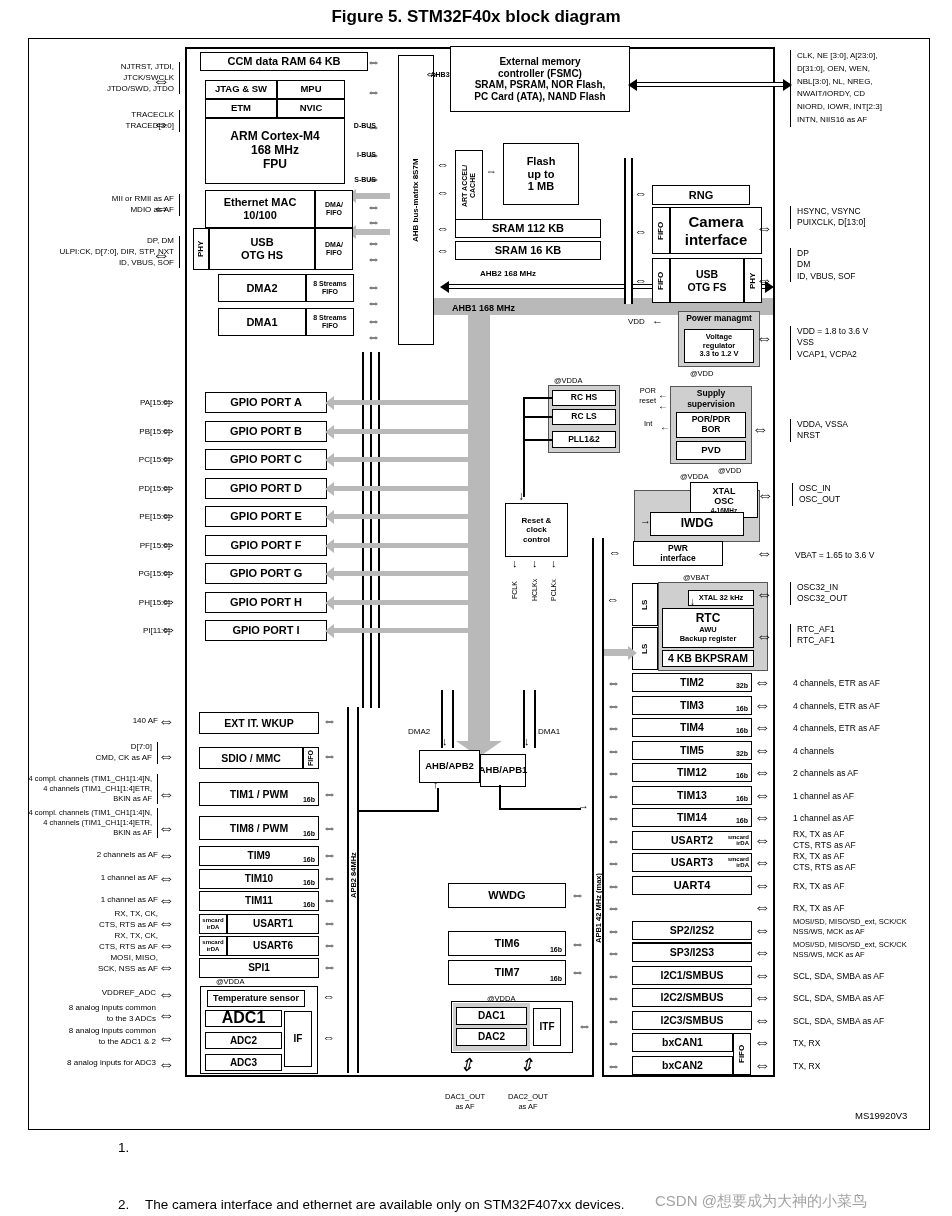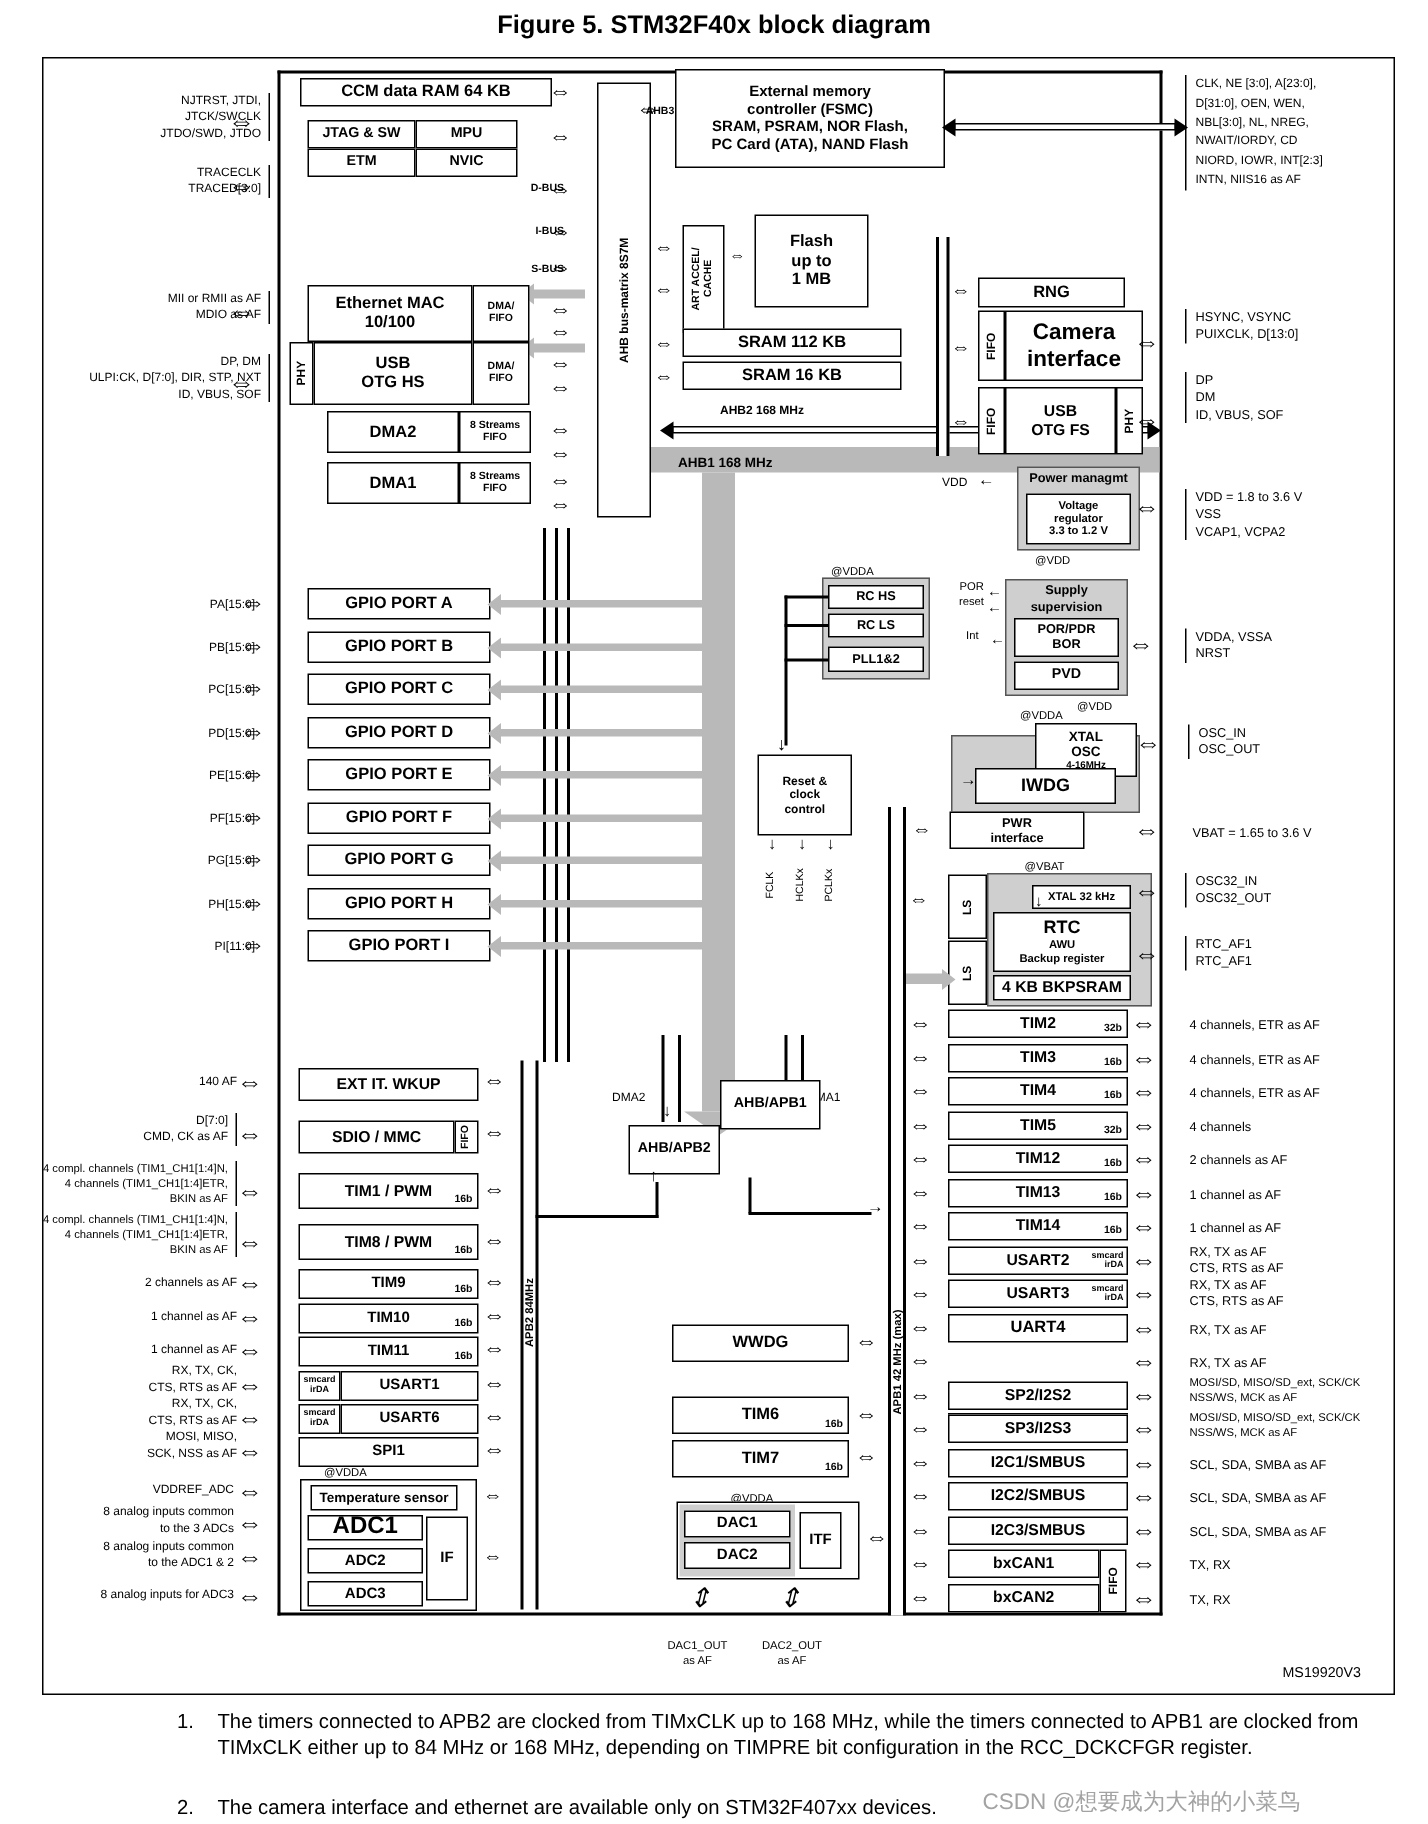--- a/index.html
+++ b/index.html
@@ -61,20 +61,23 @@
   <div class="gbar" style="left:468px;top:315px;width:22px;height:426px"></div>
   <div class="gtipDown" style="left:456px;top:741px"></div>
   <div class="gbar tipL" style="left:356px;top:193px;width:34px;height:6px"></div>
   <div class="gbar tipL" style="left:356px;top:229px;width:34px;height:6px"></div>
 
   <div class="b" style="left:200px;top:52px;width:168px;height:19px">CCM data RAM 64 KB</div>
   <div class="b" style="left:205px;top:80px;width:72px;height:19px;font-size:9.5px">JTAG &amp; SW</div>
   <div class="b" style="left:277px;top:80px;width:68px;height:19px;font-size:9.5px">MPU</div>
   <div class="b" style="left:205px;top:99px;width:72px;height:19px;font-size:9.5px">ETM</div>
   <div class="b" style="left:277px;top:99px;width:68px;height:19px;font-size:9.5px">NVIC</div>
+  <div class="b" style="left:205px;top:118px;width:140px;height:66px;font-size:12px">ARM Cortex-M4
+168 MHz
+FPU</div>
   <div class="t tr" style="left:342px;top:121px;width:34px;font-size:7px;font-weight:bold">D-BUS</div>
   <div class="t tr" style="left:342px;top:150px;width:34px;font-size:7px;font-weight:bold">I-BUS</div>
   <div class="t tr" style="left:342px;top:175px;width:34px;font-size:7px;font-weight:bold">S-BUS</div>
   <div class="b" style="left:205px;top:190px;width:110px;height:38px">Ethernet MAC
 10/100</div>
   <div class="b" style="left:315px;top:190px;width:38px;height:38px;font-size:7px">DMA/
 FIFO</div>
   <div class="b vcell" style="left:193px;top:228px;width:16px;height:42px">PHY</div>
   <div class="b" style="left:209px;top:228px;width:106px;height:42px">USB
 OTG HS</div>
@@ -230,21 +233,21 @@
 
   <div class="t" style="left:408px;top:727px;font-size:8px">DMA2</div>
   <div class="t" style="left:538px;top:727px;font-size:8px">DMA1</div>
   <div class="ln" style="left:441px;top:690px;width:2px;height:58px"></div>
   <div class="ln" style="left:452px;top:690px;width:2px;height:58px"></div>
   <div class="ln" style="left:523px;top:690px;width:2px;height:58px"></div>
   <div class="ln" style="left:534px;top:690px;width:2px;height:58px"></div>
   <i class="ar" style="left:442px;top:736px;font-size:11px">↓</i>
   <i class="ar" style="left:524px;top:736px;font-size:11px">↓</i>
   <div class="b" style="left:419px;top:750px;width:61px;height:33px;font-size:9.5px">AHB/APB2</div>
-  <div class="b" style="left:480px;top:720px;width:67px;height:33px;font-size:9.5px">AHB/APB1</div>
+  <div class="b" style="left:480px;top:754px;width:46px;height:33px;font-size:9.5px">AHB/APB1</div>
   <div class="ln" style="left:357px;top:810px;width:82px;height:2px"></div>
   <div class="ln" style="left:437px;top:788px;width:2px;height:24px"></div>
   <i class="ar" style="left:433px;top:779px;font-size:11px">↑</i>
   <div class="ln" style="left:499px;top:785px;width:2px;height:24px"></div>
   <div class="ln" style="left:499px;top:808px;width:82px;height:2px"></div>
   <i class="ar" style="left:578px;top:800px;font-size:11px">→</i>
 
   <div class="t tr brR" style="left:60px;top:62px;width:120px;font-size:8px">NJTRST, JTDI,
 JTCK/SWCLK
 JTDO/SWD, JTDO</div>
@@ -564,18 +567,17 @@
   <div class="t brL" style="left:792px;top:483px">OSC_IN
 OSC_OUT</div>
   <div class="t" style="left:795px;top:550px">VBAT = 1.65 to 3.6 V</div>
   <div class="t brL" style="left:790px;top:582px">OSC32_IN
 OSC32_OUT</div>
   <div class="t brL" style="left:790px;top:624px">RTC_AF1
 RTC_AF1</div>
 
   <div class="t" style="left:855px;top:1110px;font-size:9.5px">MS19920V3</div>
   <div class="note" style="left:118px;top:1140px">1.</div>
-  <div class="note" style="left:145px;top:1140px;width:800px">The timers connected to APB2 are clocked from TIMxCLK up to 168 MHz, while the timers connected to APB1 are clocked from TIMxCLK either up to 84 MHz or 168 MHz, depending on TIMPRE bit configuration in the RCC_DCKCFGR register.</div>
   <div class="note" style="left:118px;top:1197px">2.</div>
   <div class="note" style="left:145px;top:1197px;width:560px">The camera interface and ethernet are available only on STM32F407xx devices.</div>
   <div class="wm" style="left:655px;top:1192px">CSDN @想要成为大神的小菜鸟</div>
 
 </div>
 
 </body></html>

